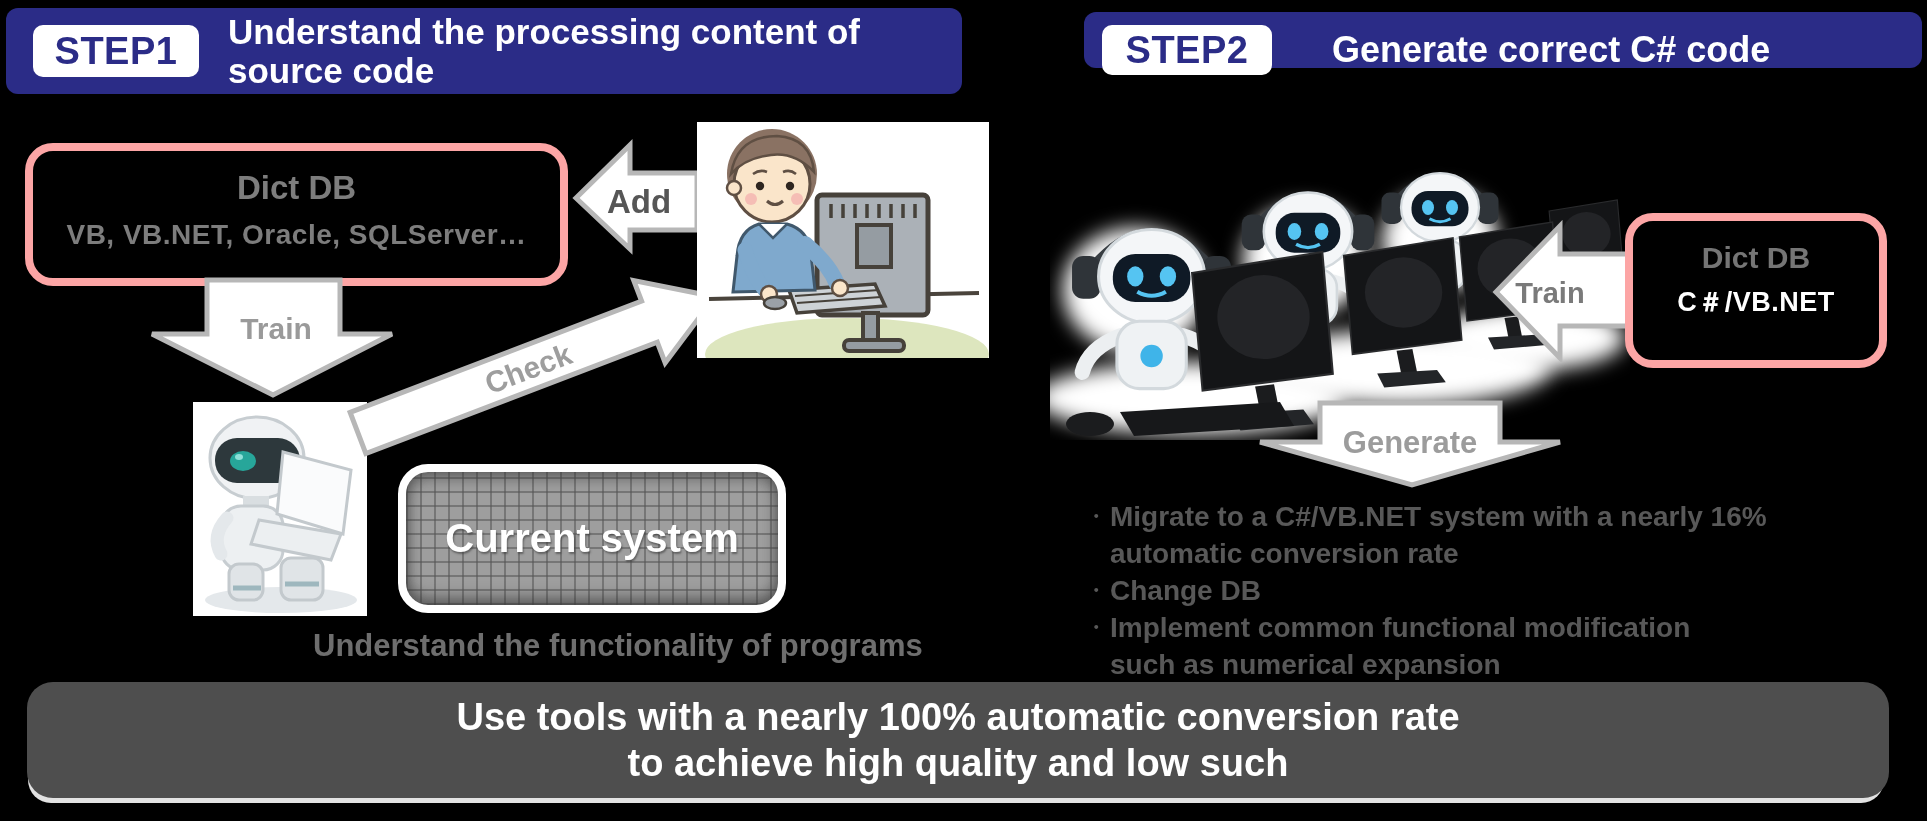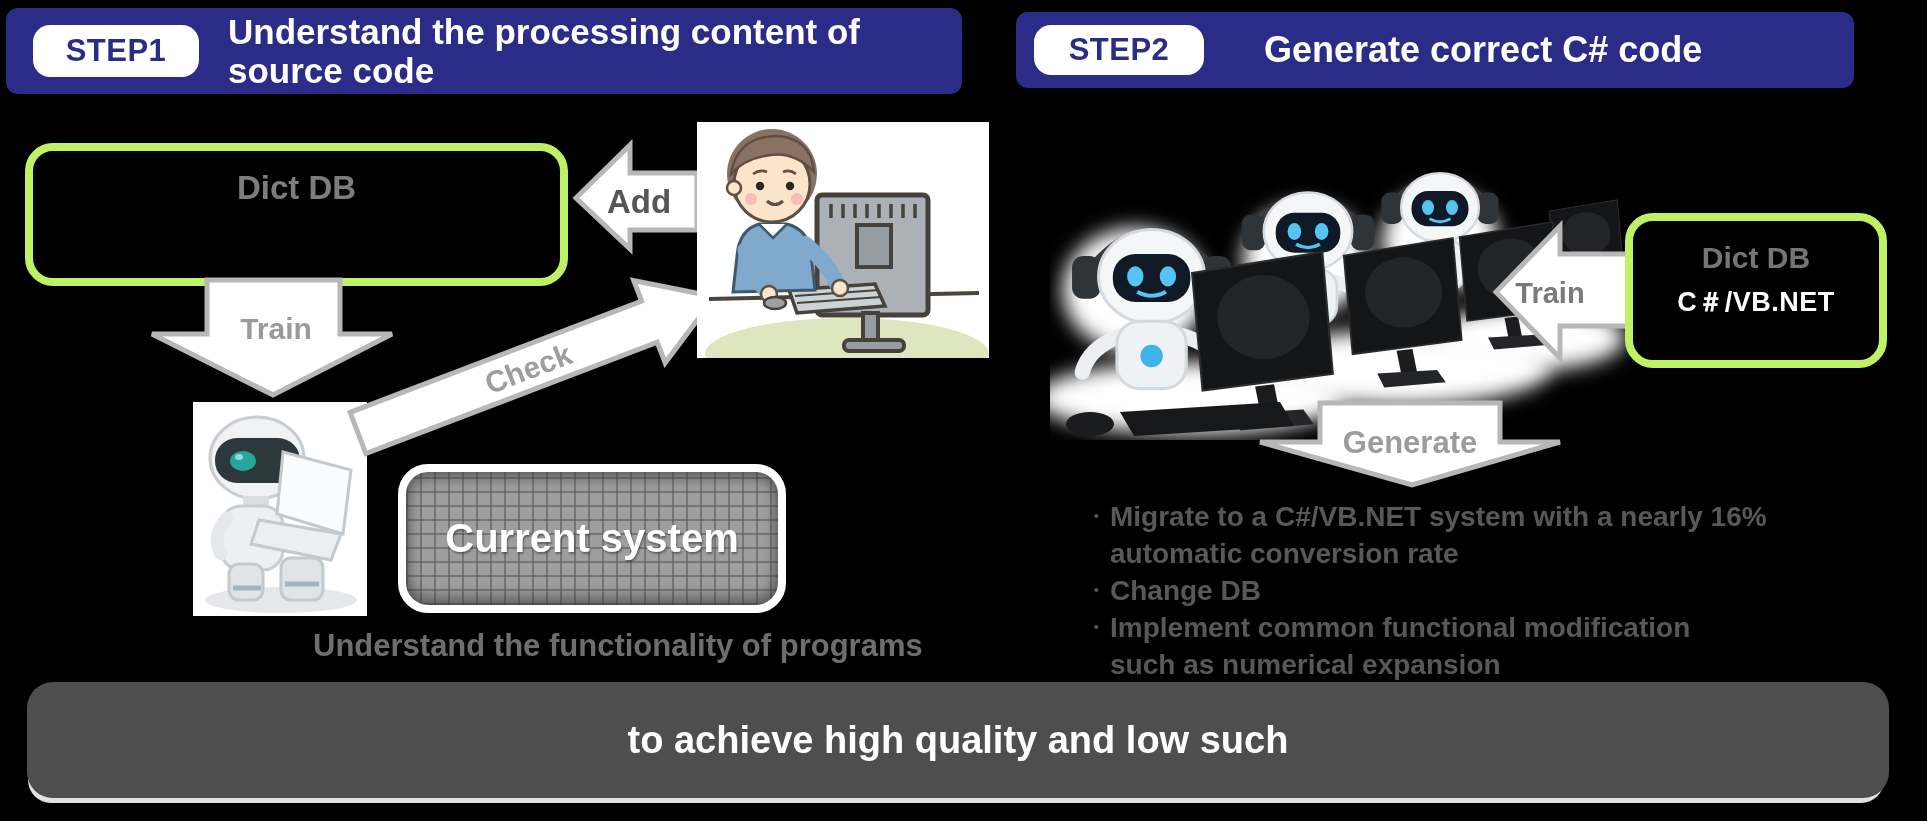--- a/index.html
+++ b/index.html
@@ -6,35 +6,35 @@
   * { box-sizing:border-box; }
   #canvas {
     position:relative; width:1927px; height:821px; background:#000;
     font-family:"Liberation Sans","DejaVu Sans",sans-serif; overflow:hidden;
   }
   .abs { position:absolute; }
 
   
   .step-banner { background:#2B2C87; border-radius:12px; }
   #step1-banner { left:6px; top:8px; width:956px; height:86px; }
-  #step2-banner { left:1016px; top:12px; width:838px; height:76px; }
+  #step2-banner { left:1084px; top:12px; width:838px; height:56px; }
   .step-chip {
-    position:absolute; background:#fff; border-radius:17px;
+    position:absolute; background:#fff; border-radius:10px;
     display:flex; align-items:center; justify-content:center;
-    color:#2B2C87; font-weight:bold; font-size:31px; letter-spacing:0.5px;
+    color:#2B2C87; font-weight:bold; font-size:38px; letter-spacing:0.5px;
   }
   #step1-chip { left:27px; top:17px; width:166px; height:52px; }
   #step2-chip { left:18px; top:13px; width:170px; height:50px; }
   .step-title { color:#fff; font-weight:bold; }
   #step1-title { position:absolute; left:222px; top:4px; width:748px; font-size:35px; line-height:39px; }
   #step2-title { position:absolute; left:233px; top:0; height:76px; display:flex; align-items:center; font-size:36px;margin-left:15px; }
 
   
   .dictdb-box {
-    border:8px solid #bef264; border-radius:28px; background:transparent;
+    border:8px solid #fca5a5; border-radius:28px; background:transparent;
     display:flex; flex-direction:column; align-items:center; text-align:center;
   }
   #dictdb-left { left:25px; top:143px; width:543px; height:143px; padding-top:18px; }
   #dictdb-left .dictdb-title { font-size:33px; font-weight:bold; color:#7D7D7D; }
   #dictdb-left .dictdb-sub { font-size:28px; font-weight:bold; color:#7D7D7D; margin-top:12px; letter-spacing:0.5px; }
   #dictdb-right { left:1625px; top:213px; width:262px; height:155px; padding-top:20px; }
   #dictdb-right .dictdb-title { font-size:30px; font-weight:bold; color:#757575; }
   #dictdb-right .dictdb-sub { font-size:27px; font-weight:bold; color:#ffffff; margin-top:9px; letter-spacing:0.5px; }
 
   
@@ -87,20 +87,21 @@
 
   <div class="abs step-banner" id="step2-banner">
     <div class="step-chip" id="step2-chip">
       <span>STEP2</span>
     </div>
     <div class="step-title" id="step2-title">Generate correct C# code</div>
   </div>
 
   <div class="abs dictdb-box" id="dictdb-left">
     <div class="dictdb-title">Dict DB</div>
+    <div class="dictdb-sub">VB, VB.NET, Oracle, SQLServer…</div>
   </div>
 
   <svg class="abs illustration" style="left:145px;top:276px;" width="255" height="125" viewBox="0 0 255 125">
     <polygon class="arrow-poly" points="62,4 195,4 195,58 247,58 128,119 7,58 62,58"></polygon>
     <text x="131" y="63" text-anchor="middle" class="arrow-label" font-size="30" fill="#9A9A9A">Train</text>
   </svg>
 
   <svg class="abs illustration" style="left:193px;top:402px;" width="174" height="214" viewBox="0 0 174 214">
     <rect width="174" height="214" fill="#ffffff"></rect>
     <ellipse cx="88" cy="198" rx="76" ry="13" fill="#E4E8EB"></ellipse>
@@ -243,16 +244,17 @@
       <span class="b-dot">・</span>
       <span>Implement common functional modification</span>
     </div>
     <div class="b-row">
       <span class="b-indent"></span>
       <span>such as numerical expansion</span>
     </div>
   </div>
 
   <div class="abs" id="footer-banner">
+    <div>Use tools with a nearly 100% automatic conversion rate</div>
     <div>to achieve high quality and low such</div>
   </div>
 
 </div>
 
 </body></html>

